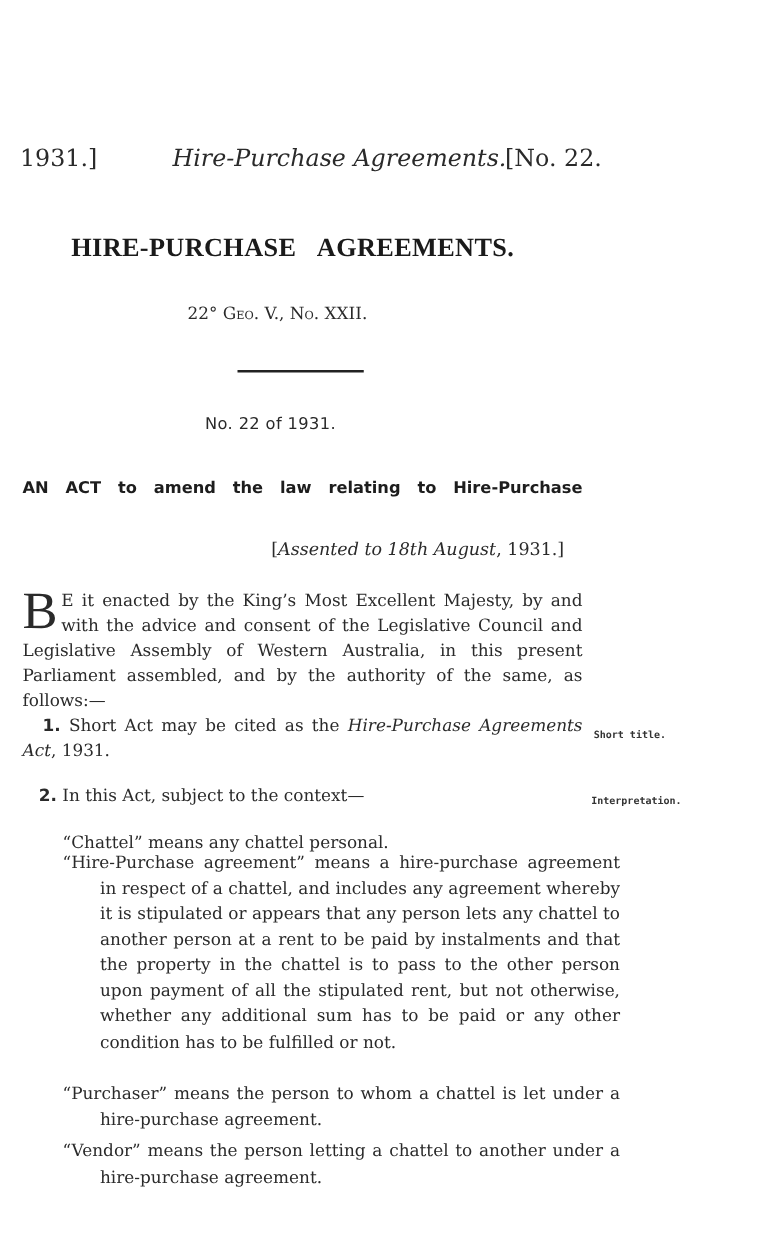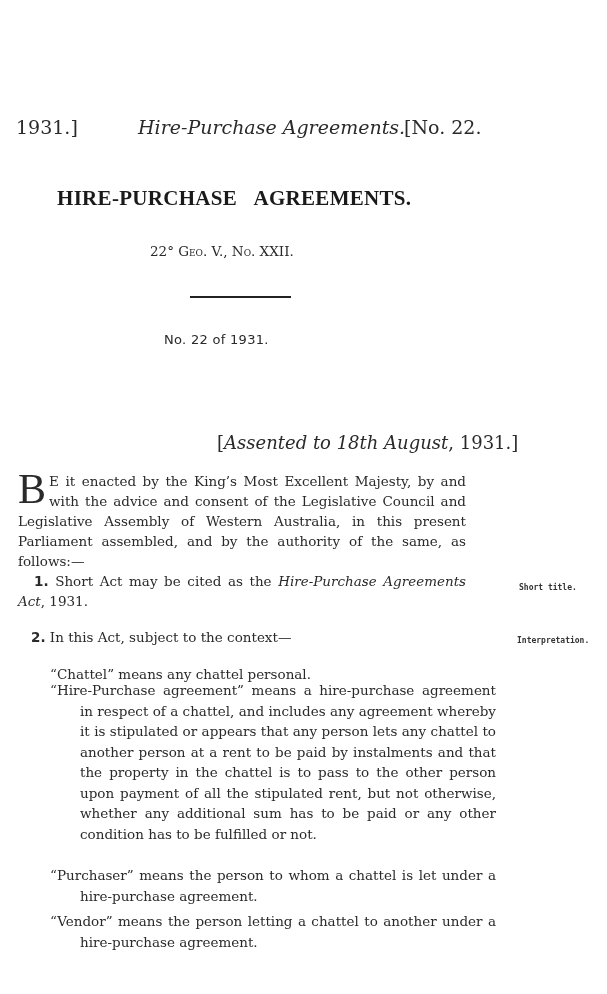--- a/index.html
+++ b/index.html
@@ -11,28 +11,28 @@
   .rh-center { left:138px; font-style:italic; }
   .rh-right { left:404px; }
   .title { top:186px; left:57px; font-family:"Liberation Serif", serif; font-weight:bold; font-size:21px; letter-spacing:0.3px; word-spacing:12px; color:#1a1a1a; }
   .regnal { top:243px; left:150px; font-size:13.5px; }
   .regnal .sc { font-variant:small-caps;margin-top:12px; }
   .rule { top:296px; left:190px; width:101px; height:2px; background:#222; }
   .actno { top:332px; left:164px; font-family:"DejaVu Sans", sans-serif; font-weight:normal; font-size:13px; letter-spacing:0.3px; }
   .long-title { top:382px; left:18px; width:448px; font-family:"DejaVu Sans", sans-serif; font-weight:bold; font-size:13px; line-height:17px; color:#1d1d1d; white-space:normal; }
   .long-title .l1 { display:block; text-align:justify; text-align-last:justify; }
   .long-title .l2 { display:block; padding-left:45px; }
-  .assent { top:432px; left:217px; font-size:18px; }
+  .assent { top:432px; left:217px; font-size:14px; }
   .assent i { font-style:italic; }
   .enact { top:471px; left:18px; width:448px; font-size:13.5px; line-height:20px; white-space:normal; text-align:justify; }
   .dropcap { float:left; font-size:42px; line-height:36px; margin:0 3px -2px 0; font-family:"Liberation Serif", serif; }
   .sec { font-size:13.5px; line-height:20px; white-space:normal; }
   .sec1 { top:571px; left:18px; width:448px; text-indent:16px; text-align:justify; }
   .secnum { font-family:"DejaVu Sans", sans-serif; font-weight:bold; }
-  .margin { font-family:"DejaVu Sans Mono", monospace; font-weight:bold; font-size:8px; color:#333;margin-left:44px; }
+  .margin { font-family:"DejaVu Sans Mono", monospace; font-weight:bold; font-size:8px; color:#333; }
   .mn1 { top:583px; left:475px; }
   .mn2 { top:636px; left:473px; }
   .sec2 { top:627px; left:31px;text-align:center; }
   .def { position:absolute; left:50px; width:416px; font-size:13.5px; line-height:20.5px; text-align:justify; white-space:normal; padding-left:30px; text-indent:-30px; }
   .d1 { top:664px; }
   .d2 { top:680px; }
   .d3 { top:865px; }
   .d4 { top:911px; }
 </style>
 </head>
@@ -46,20 +46,21 @@
 
   <div class="abs title">HIRE-PURCHASE AGREEMENTS.</div>
 
   <div class="abs regnal"><span>22° </span><span class="sc">Geo</span><span>. V., </span><span class="sc">No</span><span>. XXII.</span></div>
 
   <div class="abs rule"></div>
 
   <div class="abs actno">No. 22 of 1931.</div>
 
   <div class="abs long-title">
+    <span class="l1">AN ACT to amend the law relating to Hire-Purchase</span>
   </div>
 
   <div class="abs assent"><span>[</span><i>Assented to 18th August</i><span>, 1931.]</span></div>
 
   <div class="abs enact">
     <span class="dropcap">B</span><span>E it enacted by the King’s Most Excellent Majesty, by and with the advice and consent of the Legislative Council and Legislative Assembly of Western Australia, in this present Parliament assembled, and by the authority of the same, as follows:—</span>
   </div>
 
   <div class="abs sec sec1"><span class="secnum">1.</span><span> Short Act may be cited as the </span><i>Hire-Purchase Agreements Act</i><span>, 1931.</span></div>
   <span class="abs margin mn1">Short title.</span>

